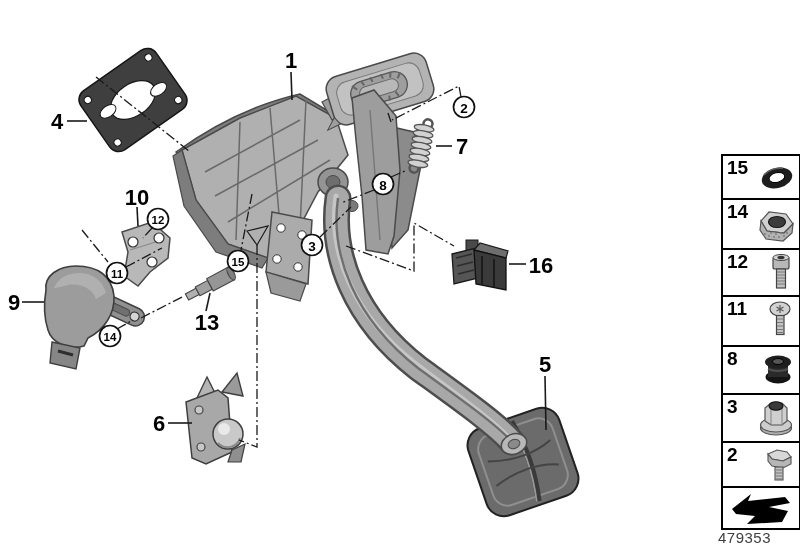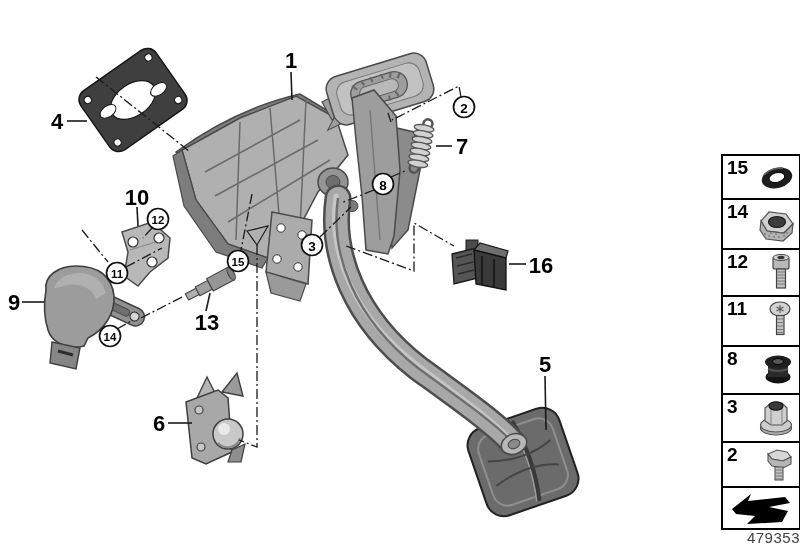--- a/index.html
+++ b/index.html
@@ -7,21 +7,21 @@
          font-family:"Liberation Sans", sans-serif;}
   #main-svg{position:absolute;left:0;top:0;}
   .co-num{font-family:"Liberation Sans",sans-serif;font-weight:bold;font-size:22px;fill:#000;}
   .co-circ-num{font-family:"Liberation Sans",sans-serif;font-weight:bold;fill:#000;}
   .sidebar{position:absolute;left:721px;top:154px;width:76px;border:2px solid #000;background:#fff;}
   .sbox{position:relative;border-bottom:2px solid #000;background:#fff;}
   .sbox:last-child{border-bottom:none;}
   .sbox .num{position:absolute;left:4px;top:1px;font-weight:bold;font-size:19px;color:#000;line-height:22px;}
   .sbox .ic{position:absolute;right:1px;top:50%;transform:translateY(-50%);}
   .sbox.arrowbox .ic{position:absolute;left:50%;top:50%;right:auto;transform:translate(-50%,-50%);}
-  .drawing-number{position:absolute;left:718px;top:529px;width:82px;text-align:right;
+  .drawing-number{position:absolute;left:718px;top:529px;width:82px;text-align:left;
                   font-size:15px;color:#3f3f3f;letter-spacing:0.5px;}
 </style>
 </head>
 <body>
 
 <div id="stage">
 
 <svg id="main-svg" width="800" height="560" viewBox="0 0 800 560">
 
   <g transform="translate(133,100) rotate(-35)">

